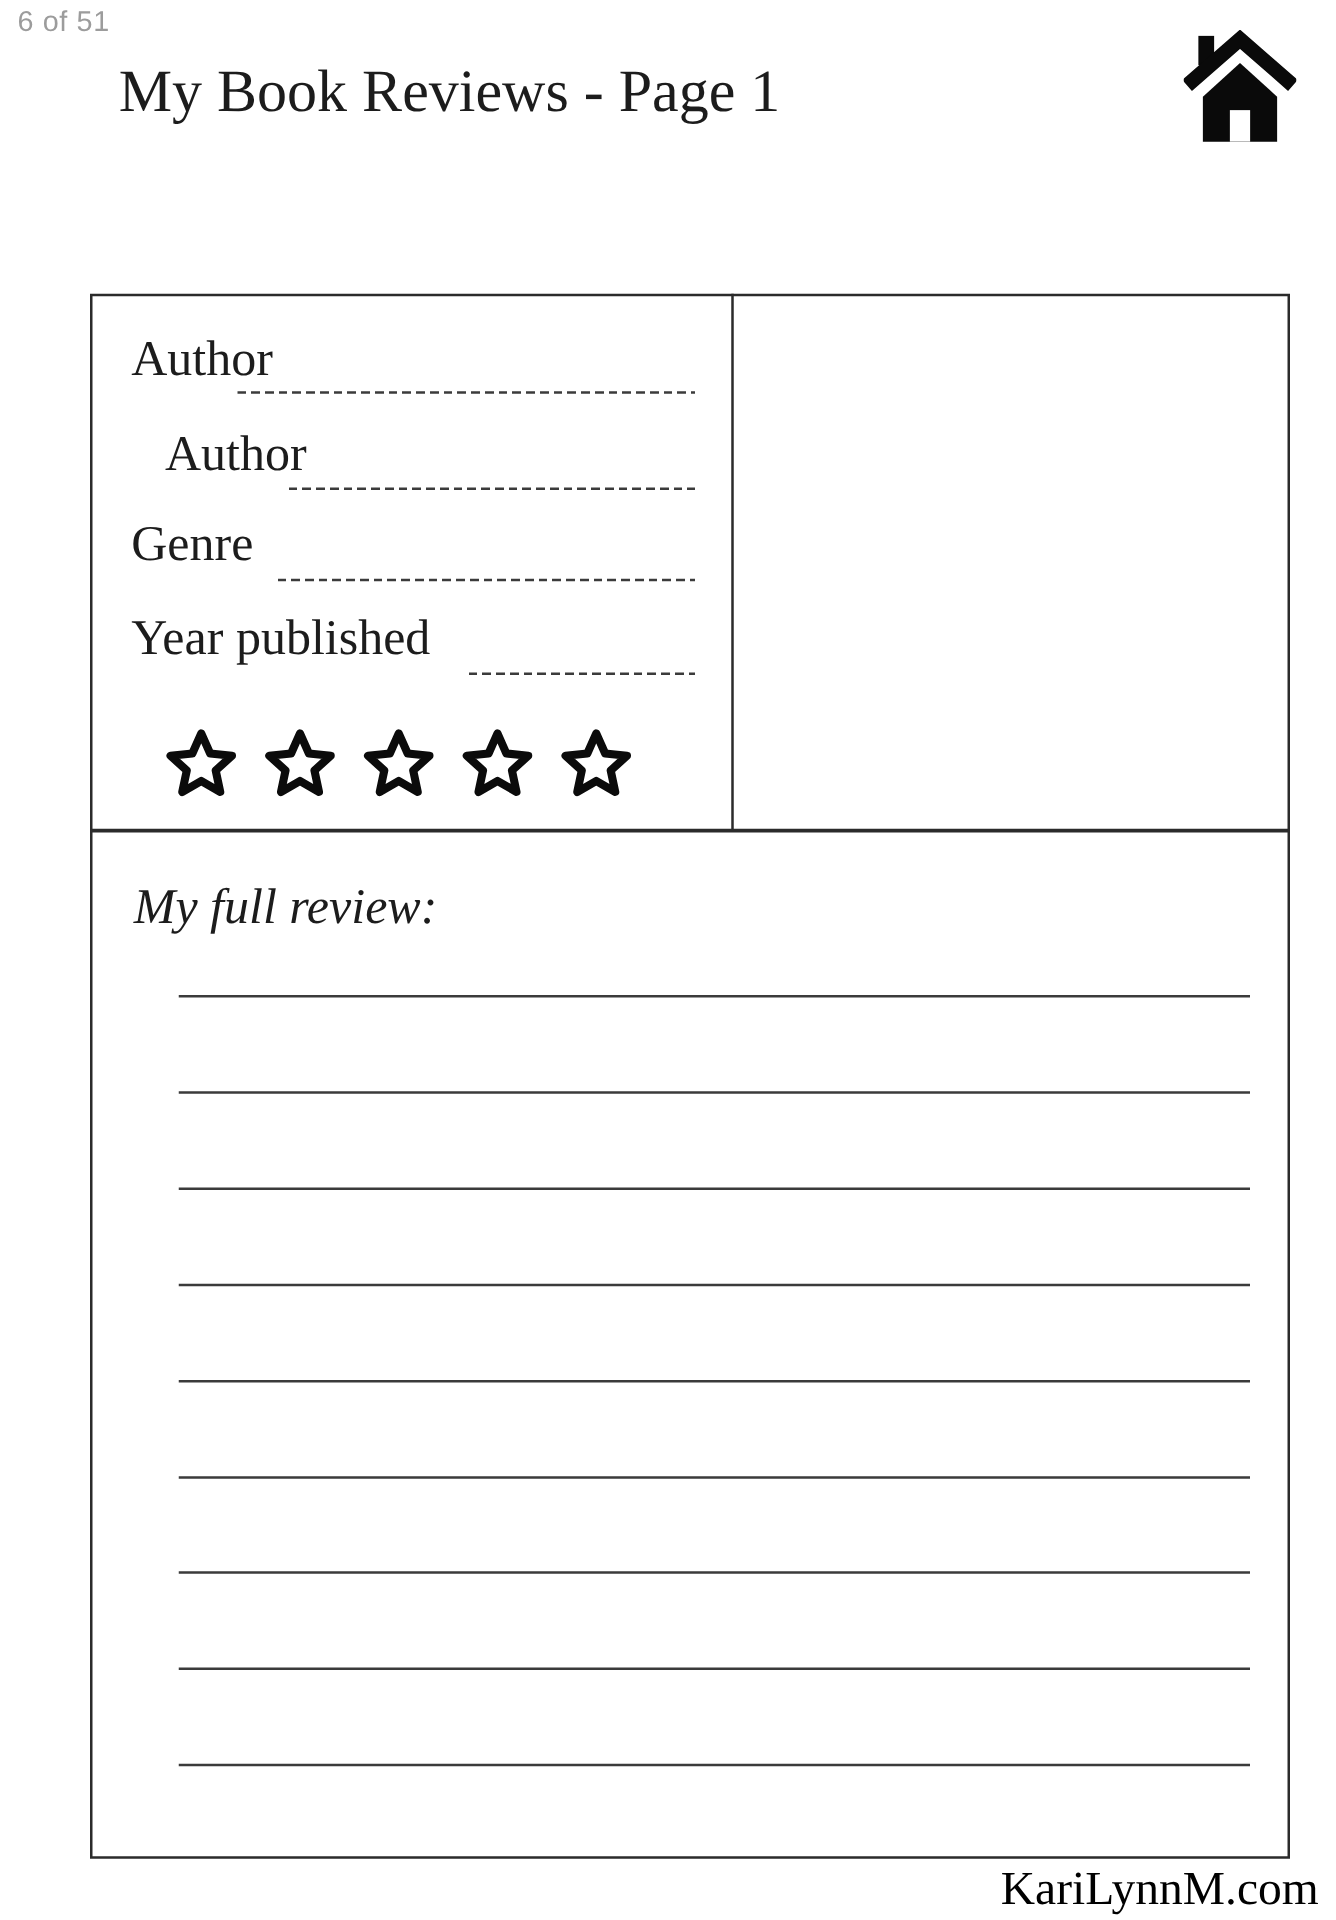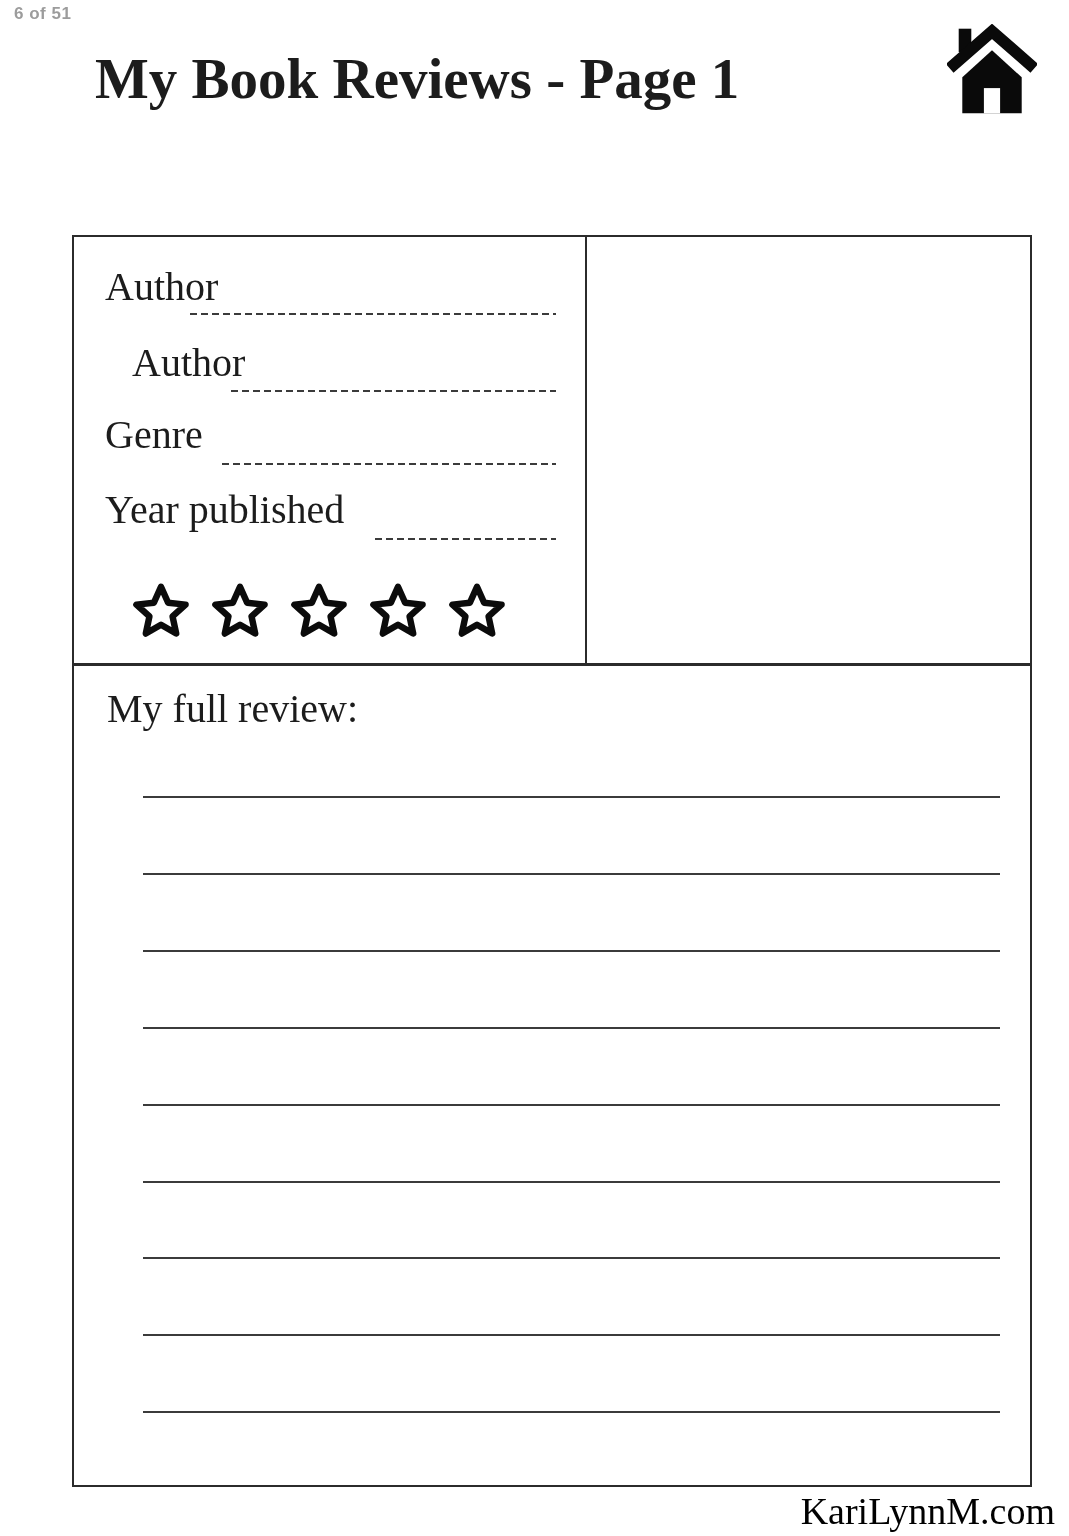--- a/index.html
+++ b/index.html
@@ -13,32 +13,32 @@
     position:relative;
     width:1069px;height:1536px;
     background:#ffffff;
     font-family:"Liberation Serif", serif;
     color:var(--ink);
     overflow:hidden;
   }
   .abs{position:absolute;}
   .page-indicator{
     font-family:"Liberation Sans", sans-serif;
-    font-weight:700;
-    font-size:17px;
+    font-weight:400;
+    font-size:23px;
     color:var(--muted);
     left:14px;top:4px;
     letter-spacing:.5px;
   }
   .doc-title{
     left:95px;top:50px;
-    font-size:57px;
+    font-size:48px;
     line-height:1;
     white-space:nowrap;
-    font-weight:700;
+    font-weight:400;
   }
   .home-btn{
     left:947px;top:24px;width:90px;height:94px;
     cursor:pointer;
   }
   .card{
     left:72px;top:235px;
     width:960px;height:1252px;
     border:2px solid var(--border);
     box-sizing:border-box;
@@ -142,21 +142,21 @@
         </svg>
       </span>
       <span>
         <svg width="62" height="68" viewBox="0 0 24 24">
           <path d="M12 3.4 L14.76 9.6 L21.51 10.31 L16.47 14.85 L17.88 21.49 L12 18.1 L6.12 21.49 L7.53 14.85 L2.49 10.31 L9.24 9.6 Z" fill="none" stroke="#0b0b0b" stroke-width="2.5" stroke-linejoin="round"></path>
         </svg>
       </span>
     </div>
 
 
-  <div class="abs label" style="left:107px;top:688px;">My full review:</div>
+  <div class="abs label" style="left:107px;top:704px;font-style:italic;">My full review:</div>
 
   <div>
       <div class="review-line" style="top: 796px;"></div>
       <div class="review-line" style="top: 873px;"></div>
       <div class="review-line" style="top: 950px;"></div>
       <div class="review-line" style="top: 1027px;"></div>
       <div class="review-line" style="top: 1104px;"></div>
       <div class="review-line" style="top: 1181px;"></div>
       <div class="review-line" style="top: 1257px;"></div>
       <div class="review-line" style="top: 1334px;"></div>

